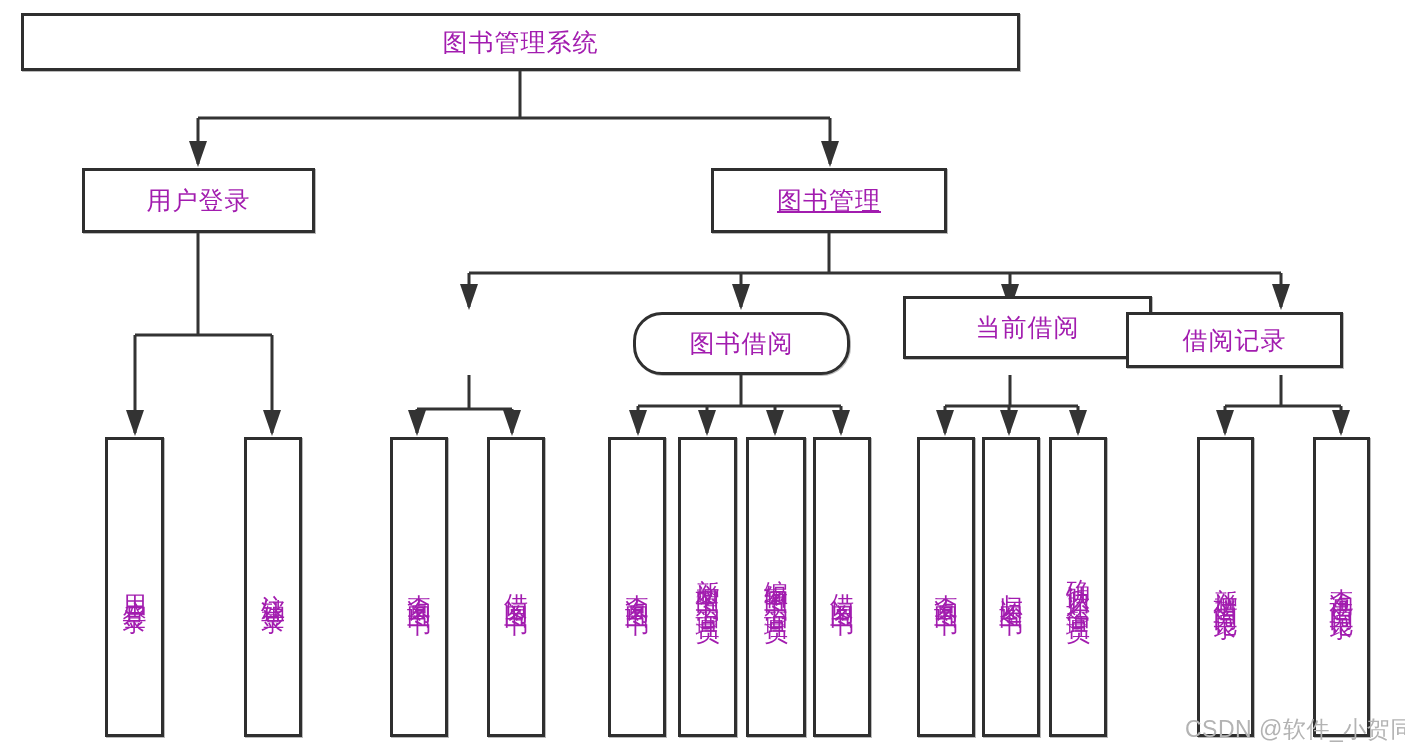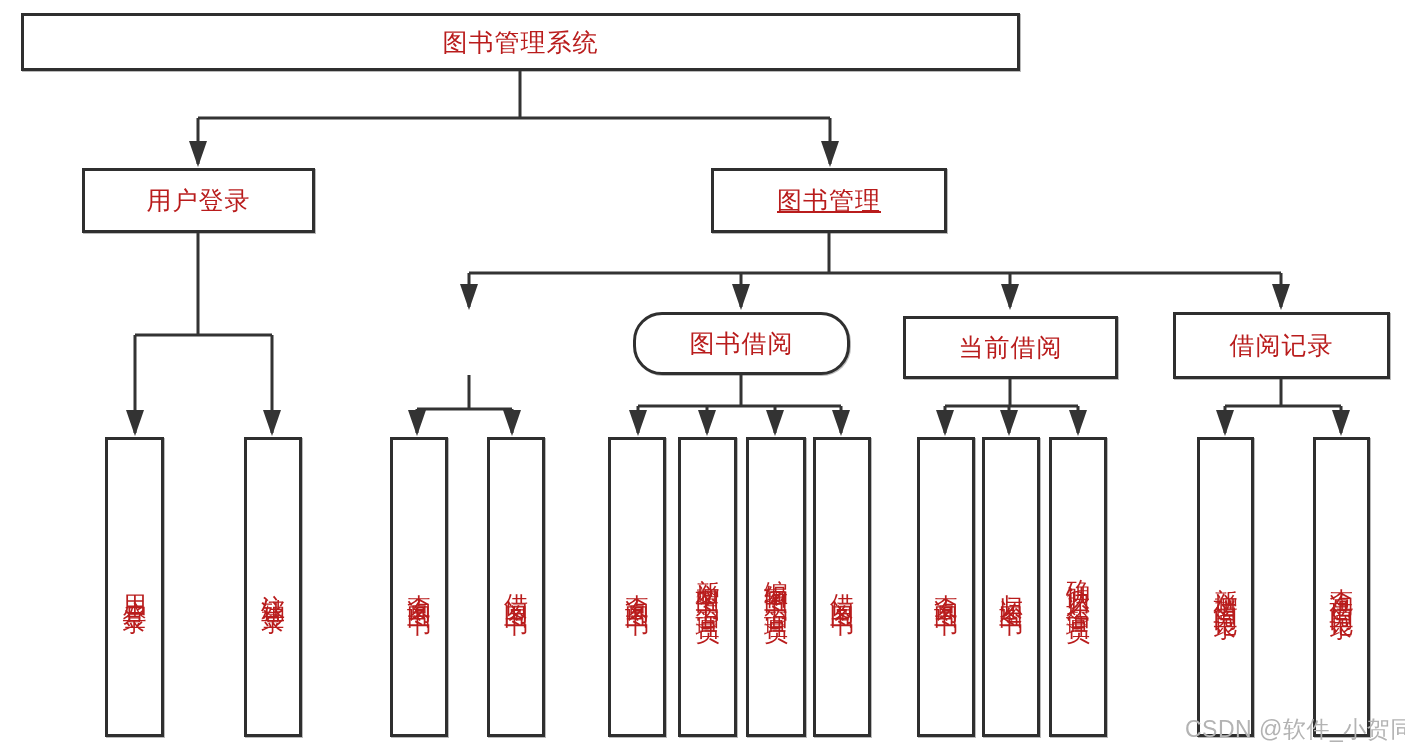--- a/index.html
+++ b/index.html
@@ -21,21 +21,21 @@
     left: 0;
     top: 0;
     width: 1405px;
     height: 747px;
   }
   .node {
     position: absolute;
     box-sizing: border-box;
     border: 3px solid #2f2f2f;
     background: #ffffff;
-    color: #b91c1c;
+    color: #a21caf;
     display: flex;
     align-items: center;
     justify-content: center;
     box-shadow: 1px 1px 0 rgba(60,60,60,0.35);
   }
   .node.h {
     font-size: 25px;
     letter-spacing: 1px;
     white-space: nowrap;
   }
@@ -115,22 +115,22 @@
       <use href="#arrowhead" transform="translate(1341,436)"></use>
     </g>
   </svg>
 
   <div class="node h root" style="left:21px; top:13px; width:999px; height:58px;">图书管理系统</div>
 
   <div class="node h" style="left:82px; top:168px; width:233px; height:65px;">用户登录</div>
   <div class="node h" style="left:711px; top:168px; width:236px; height:65px;text-decoration:underline;">图书管理</div>
 
   <div class="node h" style="left:633px; top:312px; width:217px; height:63px;border-radius:29px;">图书借阅</div>
-  <div class="node h" style="left:903px; top:316px; width:215px; height:63px;">当前借阅</div>
-  <div class="node h" style="left:1173px; top:312px; width:217px; height:67px;">借阅记录</div>
+  <div class="node h" style="left:903px; top:296px; width:249px; height:63px;">当前借阅</div>
+  <div class="node h" style="left:1126px; top:312px; width:217px; height:56px;">借阅记录</div>
 
   <div class="node v" style="left:105px; top:437px; width:59px; height:300px;">用户登录</div>
   <div class="node v" style="left:244px; top:437px; width:58px; height:300px;">注销登录</div>
 
   <div class="node v" style="left:390px; top:437px; width:58px; height:300px;">查询图书</div>
   <div class="node v" style="left:487px; top:437px; width:58px; height:300px;">借阅图书</div>
 
   <div class="node v" style="left:608px; top:437px; width:58px; height:300px;">查询图书</div>
   <div class="node v" style="left:678px; top:437px; width:59px; height:300px;">新增图书（管理员）</div>
   <div class="node v" style="left:746px; top:437px; width:60px; height:300px;">编辑图书（管理员）</div>

